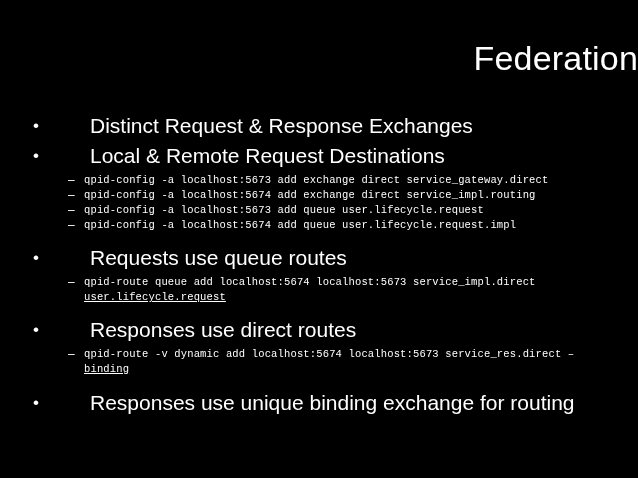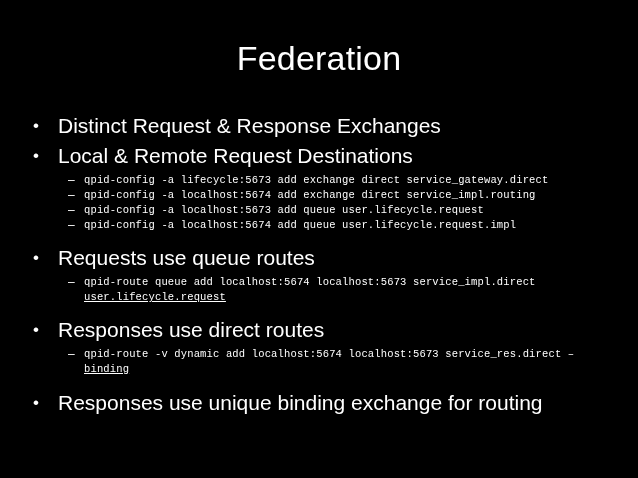--- a/index.html
+++ b/index.html
@@ -21,21 +21,21 @@
     height: 478px;
     background: #000000;
   }
 
   
   .slide-title {
     position: absolute;
     left: 0;
     top: 38px;
     width: 638px;
-    text-align: center;
+    text-align: right;
     font-size: 34px;
     font-weight: 400;
     line-height: 40px;
     letter-spacing: 0.2px;
     color: #ffffff;
     white-space: nowrap;
   }
 
   
   .body {
@@ -58,20 +58,21 @@
   .bullet-row .dot {
     position: absolute;
     left: 9px;
     top: 0;
     font-size: 17px;
     line-height: 27px;
     color: #ffffff;
   }
   .bullet-row .btext {
     display: inline-block;
+    margin-left: 32px;
   }
 
   
   .gap-sm { margin-top: 3px; }
   .gap-md { margin-top: 11px; }
   .gap-lg { margin-top: 12px; }
 
   
   .sub-list {
     margin-top: 4px;
@@ -120,21 +121,21 @@
       <span class="btext">Distinct Request &amp; Response Exchanges</span>
     </div>
 
     <div class="bullet-row gap-sm">
       <span class="dot">•</span>
       <span class="btext">Local &amp; Remote Request Destinations</span>
     </div>
     <div class="sub-list">
       <div class="sub-row">
         <span class="dash">–</span>
-        <span class="ctext">qpid-config -a lifecycle:5673 add exchange direct service_gateway.direct</span>
+        <span class="ctext">qpid-config -a localhost:5673 add exchange direct service_gateway.direct</span>
       </div>
       <div class="sub-row">
         <span class="dash">–</span>
         <span class="ctext">qpid-config -a localhost:5674 add exchange direct service_impl.routing</span>
       </div>
       <div class="sub-row">
         <span class="dash">–</span>
         <span class="ctext">qpid-config -a localhost:5673 add queue user.lifecycle.request</span>
       </div>
       <div class="sub-row">

